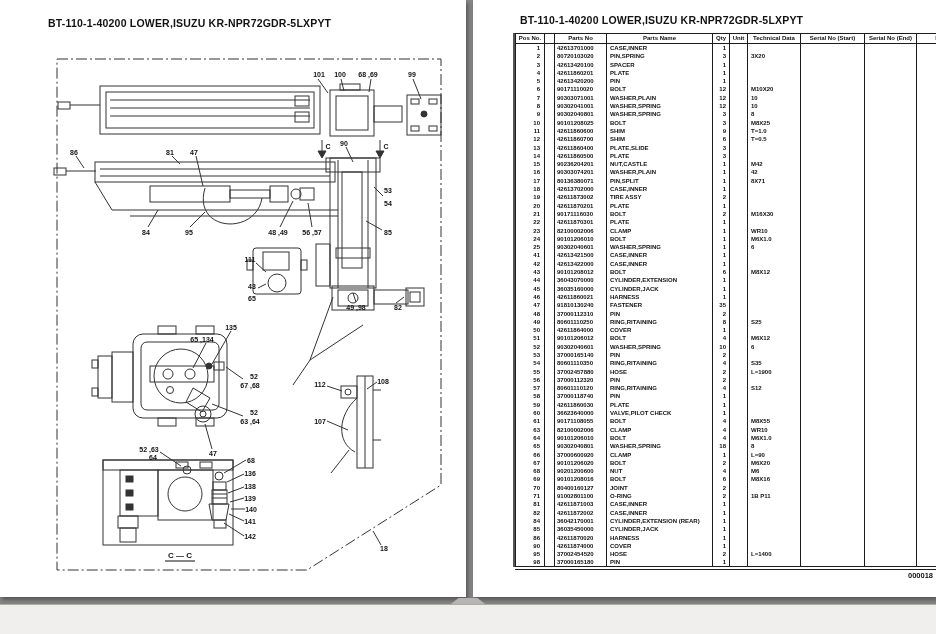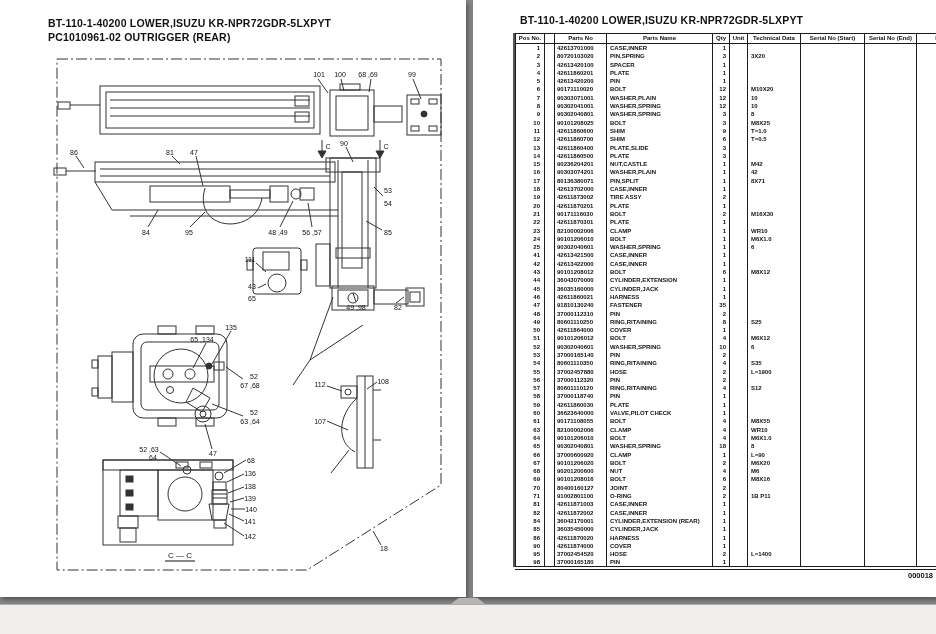--- a/index.html
+++ b/index.html
@@ -8,21 +8,21 @@
 
   
   .pages { position:absolute; left:0; top:0; width:936px; height:604px; background:#868686; overflow:hidden; }
   .page { position:absolute; top:0; height:597px; background:#ffffff; box-shadow:2px 3px 4px rgba(0,0,0,.35); overflow:hidden;padding-left:28px; }
   .page-left  { left:0;   width:466px; }
   .page-right { left:473px; width:463px; }
 
   
   .lp-title { position:absolute; left:48px; top:17px; font-size:10.5px; font-weight:bold; line-height:13.5px; color:#111; letter-spacing:.2px; white-space:nowrap; }
   .diagram-svg { position:absolute; left:0; top:0; }
-  .dlabel { position:absolute; transform:translate(-50%,-50%); font-size:7px; font-weight:normal; color:#111; white-space:nowrap; }
+  .dlabel { position:absolute; transform:translate(-50%,-50%); font-size:7px; font-weight:bold; color:#111; white-space:nowrap; }
   .dlabel.cc { font-size:8px; border-bottom:1px solid #111; padding:0 3px 1px 3px; }
 
   
   .rp-title { position:absolute; left:47px; top:14px; font-size:10.5px; font-weight:bold; color:#111; letter-spacing:.2px; white-space:nowrap; }
   .ptable { position:absolute; left:42px; top:33px; width:508px; border:1px solid #1c1c1c; border-bottom:none; box-shadow:-2px 0 0 #555; }
   .thead, .trow { display:grid; grid-template-columns:29px 10px 52px 106px 17px 18px 53px 64px 52px 63px; }
   .thead { border-bottom:1px solid #1c1c1c; }
   .thead .tcell { font-size:6px; font-weight:bold; text-align:center; line-height:9px; height:9px; }
   .tcell { border-right:1px solid #1c1c1c; overflow:hidden; white-space:nowrap; color:#101010; }
   .trow .tcell { font-size:6px; font-weight:bold; height:8.3px; line-height:8.4px; }
@@ -40,21 +40,20 @@
   .tb-handle { position:absolute; left:451px; top:598px; width:34px; height:6px; background:#b7b5b2; clip-path:polygon(0 100%,22% 0,78% 0,100% 100%); }
 </style>
 </head>
 <body>
 
 <div class="pages">
 
   <div class="page page-left">
     <div class="lp-title">
       <div>BT-110-1-40200 LOWER,ISUZU KR-NPR72GDR-5LXPYT</div>
-      <div>PC1010961-02 OUTRIGGER (REAR)</div>
     </div>
 
     <svg class="diagram-svg" width="466" height="597" viewBox="0 0 466 597">
       <g stroke="#333" stroke-width="1" fill="none">
 
         <path d="M57,59 H441 V485 L307,570 H57 Z" stroke-dasharray="11 3 2 3"></path>
 
         <rect x="100" y="86" width="220" height="48"></rect>
         <rect x="106" y="92" width="208" height="36"></rect>
         <line x1="110" y1="100" x2="310" y2="100"></line>

